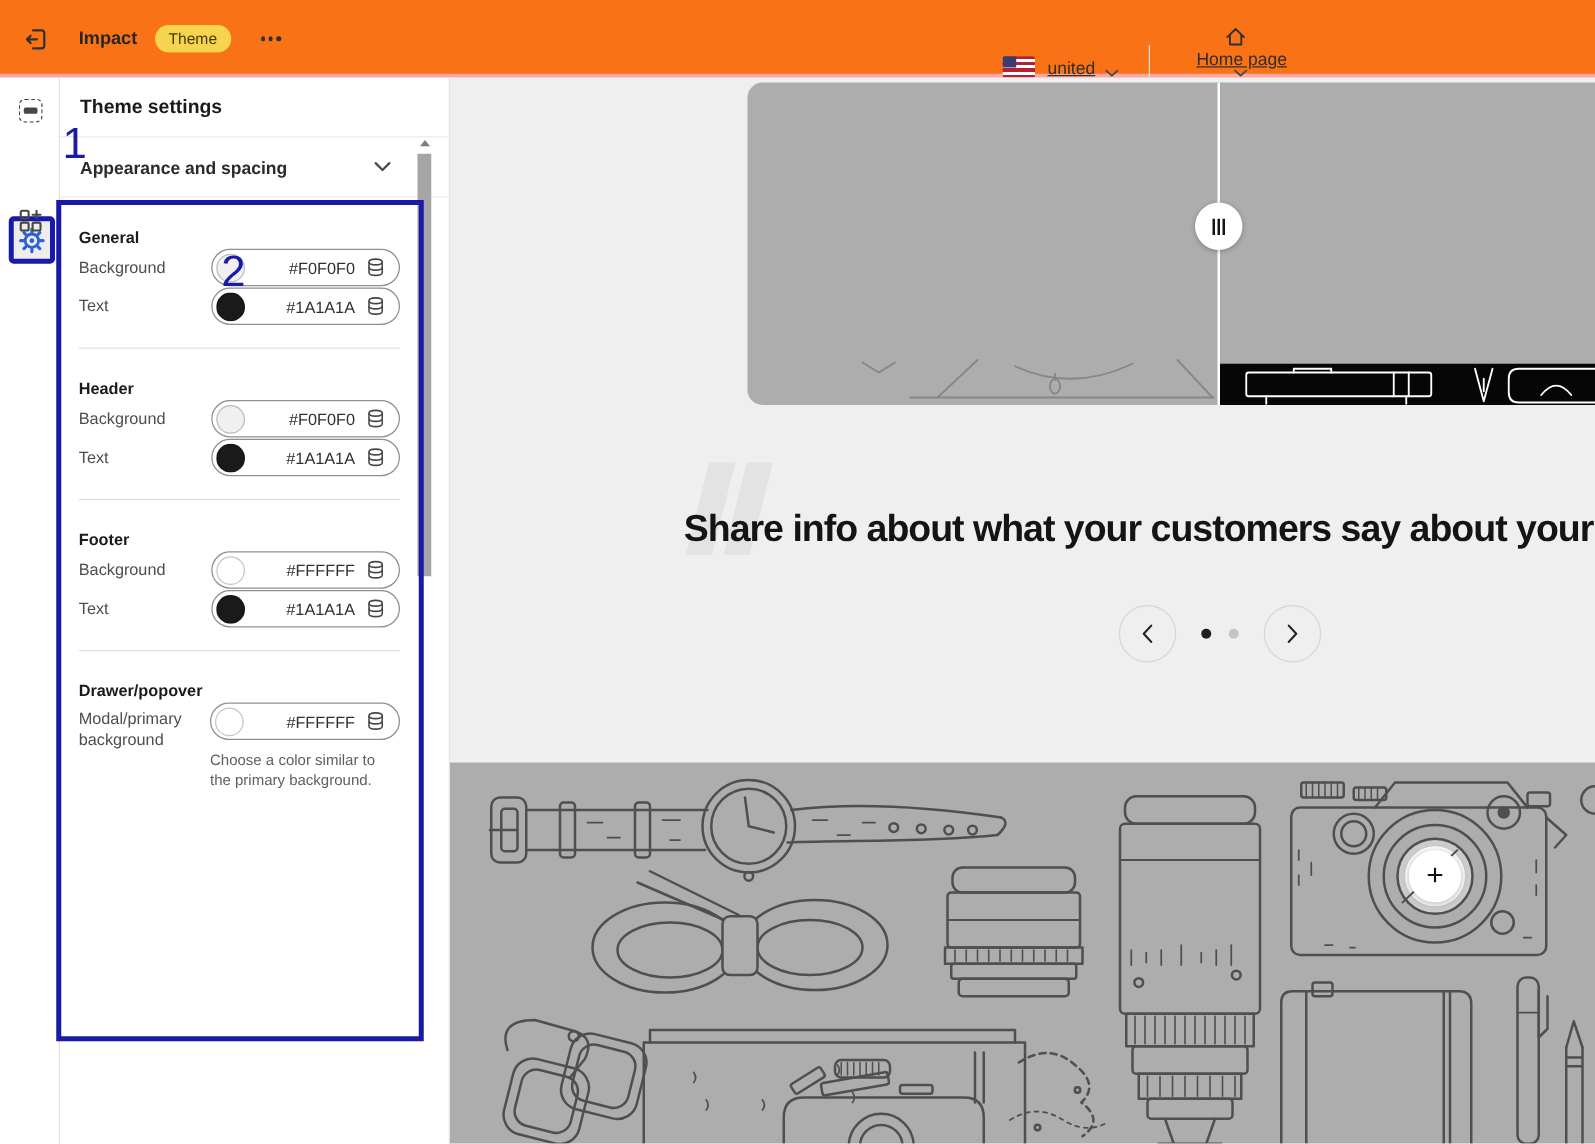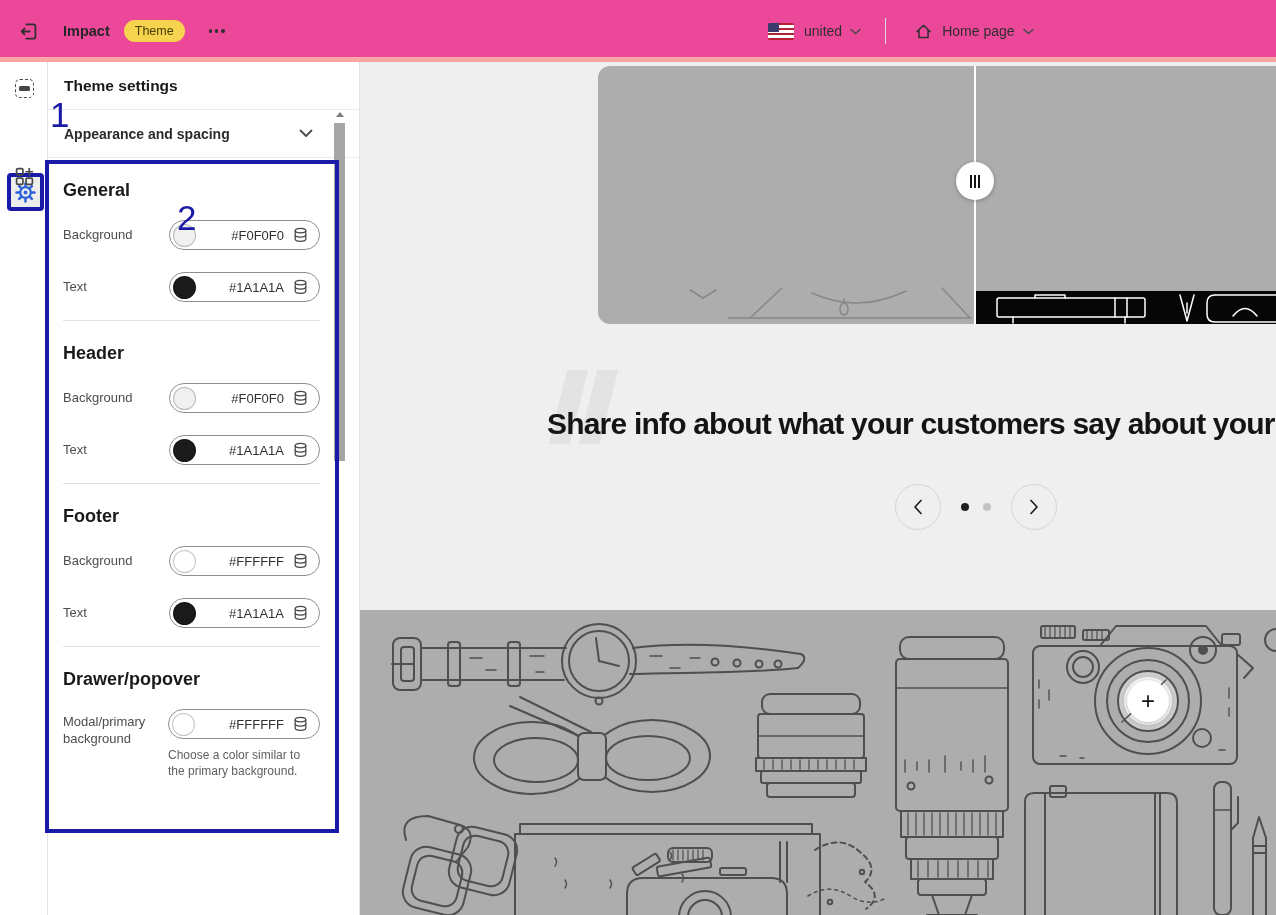--- a/index.html
+++ b/index.html
@@ -8,40 +8,40 @@
     position:relative;
     font-family:"Liberation Sans", sans-serif;
     background:#ffffff;
     color:#303030;
   }
   svg { display:block; }
 
   
   .topbar{
     position:absolute; left:0; top:0; width:1276px; height:62px;
-    background:#ec4899; border-bottom:5px solid #fca5a5;
+    background:#f97316; border-bottom:3px solid #fca5a5;
   }
   .topbar-left{ position:absolute; left:14px; top:0; height:62px; display:flex; align-items:center; }
   .icon-btn{ width:28px; height:28px; display:flex; align-items:center; justify-content:center; border-radius:6px; cursor:pointer; }
   .theme-name{ margin-left:21px; font-size:14.5px; font-weight:600; color:#262626; }
   .trial-badge{
     margin-left:14px; background:#F6D44F; color:#473C00;
     font-size:12.5px; font-weight:500; padding:4px 11px; border-radius:11px;
   }
   .more-dots{ margin-left:18px; display:flex; gap:3px; padding:6px; }
   .more-dots i{ width:3.4px; height:3.4px; border-radius:50%; background:#2f2f2f; }
-  .topbar-center{ position:absolute; left:768px; top:0; height:62px; display:flex; align-items:center; }
+  .topbar-center{ position:absolute; left:802px; top:0; height:62px; display:flex; align-items:flex-end;text-decoration:underline; }
   .flag{ width:26px; height:17px; border-radius:2px; overflow:hidden; position:relative; box-shadow:0 0 0 1px rgba(0,0,0,.12) inset; }
   .flag .stripes{ position:absolute; inset:0;
     background:repeating-linear-gradient(#B22234 0 2.45px,#fff 2.45px 4.9px); }
   .flag .canton{ position:absolute; left:0; top:0; width:11px; height:9px; background:#3C3B6E; }
   .selector-label{ margin-left:10px; font-size:14px; color:#2e2e2e; }
   .chev{ margin-left:8px; }
   .v-sep{ width:1px; height:26px; background:#dcdcdc; margin:0 28px 0 24px; }
-  .home-group{ display:flex; align-items:center; cursor:pointer; }
+  .home-group{ display:flex; align-items:center; cursor:pointer;flex-direction:column; }
 
   
   .rail{
     position:absolute; left:0; top:62px; width:48px; height:853px;
     background:#fff; border-right:1px solid #e4e4e4;
   }
   .rail-btn{ position:absolute; left:8px; width:32px; height:32px; display:flex; align-items:center; justify-content:center; border-radius:7px; cursor:pointer; }
   .rail-btn.sections{ top:10px; }
   .rail-btn.settings{ left:7px; top:111px; width:37px; height:38px; background:#ededed; border:4px solid #1a1aa8; border-radius:4px; }
   .rail-btn.apps{ top:98px; }
@@ -60,22 +60,22 @@
   .acc-row{
     height:48px; display:flex; align-items:center; justify-content:space-between;
     padding:0 46px 0 16px; font-size:14px; font-weight:700; color:#2b2b2b;
     border-bottom:1px solid #ebebeb; cursor:pointer;
   }
   .colors-header{
     margin-top:4px; height:38px; display:flex; align-items:center; justify-content:space-between;
     padding:0 46px 0 16px; background:#ececec; font-size:14px; font-weight:700; color:#2b2b2b; cursor:pointer;
   }
   .colors-body{ padding:0 39px 0 15px; }
-  .group-heading{ margin-top:24px; font-size:18px; font-weight:700; color:#1a1a1a; line-height:16px; }
-  .color-row{ display:flex; align-items:center; margin-top:22px; }
+  .group-heading{ margin-top:24px; font-size:13px; font-weight:700; color:#1a1a1a; line-height:16px; }
+  .color-row{ display:flex; align-items:center; margin-top:1px; }
   .color-row.top-align{ align-items:flex-start; }
   .color-label{ width:106px; padding-right:6px; font-size:13px; color:#4d4d4d; line-height:1.3; }
   .color-row.top-align .color-label{ margin-top:5px; }
   .control-col{ width:152px; }
   .color-pill{
     width:152px; height:30px; background:#fff; border:1px solid #8f8f8f; border-radius:15px;
     display:flex; align-items:center; gap:8px; padding:0 10px 0 3px; cursor:pointer;
   }
   .swatch{ width:23px; height:23px; border-radius:50%; border:1px solid rgba(0,0,0,.22); flex-shrink:0; }
   .hex-value{ flex:1; font-size:13px; color:#303030;text-align:right; }

